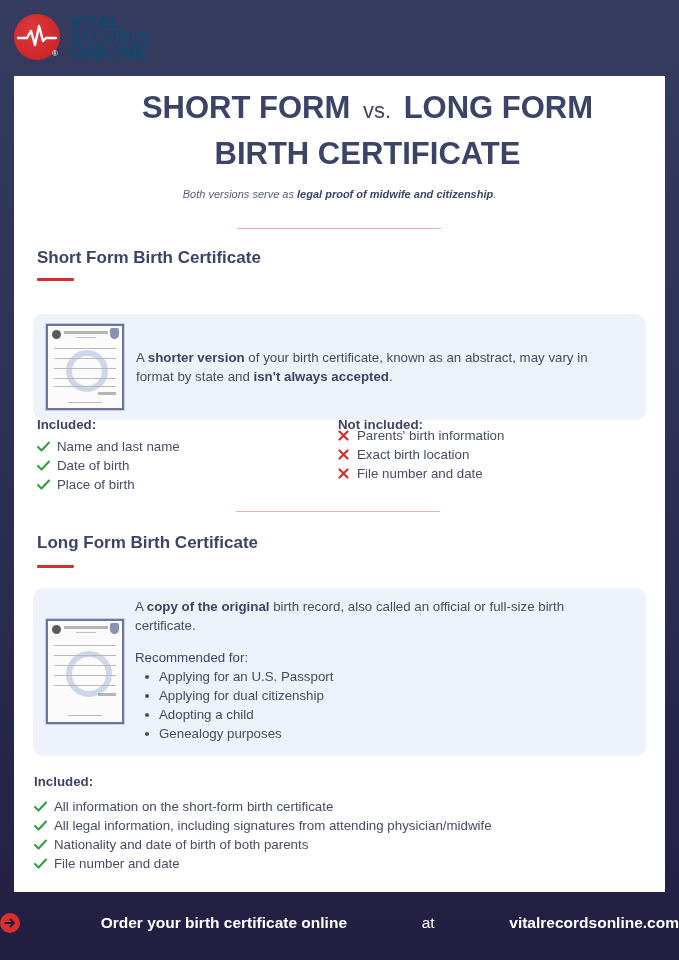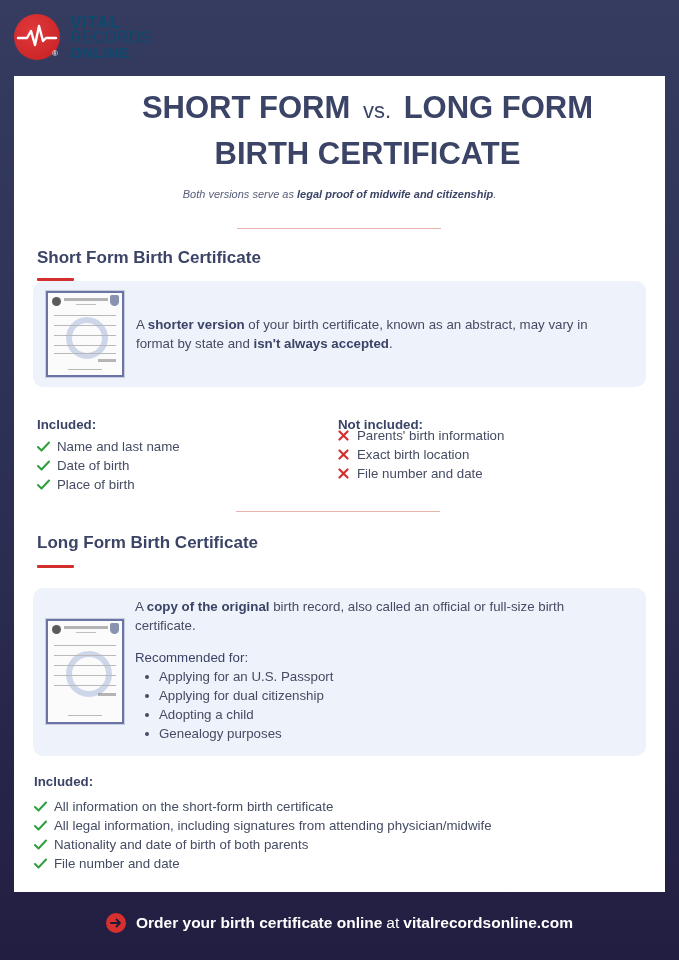--- a/index.html
+++ b/index.html
@@ -11,21 +11,21 @@
     color: #3b4260;
   }
   
   .logo { position: absolute; left: 14px; top: 13px; height: 48px; display: flex; align-items: center; }
   .logo-badge { position: relative; width: 46px; height: 46px; border-radius: 50%; background: radial-gradient(circle at 40% 35%, #e0393a, #c51f24); }
   .logo-badge svg { position: absolute; left: 0; top: 0; }
   .logo-reg { position: absolute; left: 38px; top: 36px; font-size: 8px; color: #fff; }
   .logo-text { margin-left: 10px; color: #0c4a6e; line-height: 15px; }
   .logo-text .l1 { font-weight: bold; font-size: 17px; letter-spacing: 0.5px; }
   .logo-text .l2 { font-size: 16px; letter-spacing: 0.2px; font-weight: normal; }
-  .logo-text .l3 { font-weight: bold; font-size: 15px; letter-spacing: 0.5px; }
+  .logo-text .l3 { font-weight: bold; font-size: 20px; letter-spacing: 0.5px; }
 
   
   .card { position: absolute; left: 14px; top: 76px; width: 651px; height: 816px; background: #ffffff; }
 
   .title { position: absolute; left: 0; width: 100%; text-align: center; color: #3b4466; font-weight: bold; margin-left: 28px; }
   .title-1 { top: 14px; font-size: 31px; }
   .title-1 .vs { font-weight: normal; font-size: 22px; margin: 0 4px; }
   .title-2 { top: 60px; font-size: 31px; }
   .subtitle { position: absolute; top: 112px; left: 0; width: 100%; text-align: center; font-size: 11px; font-style: italic; color: #555c78; }
   .subtitle b { color: #3b4466; }
@@ -52,21 +52,21 @@
   .list { position: absolute; list-style: none; }
   .list li { height: 19px; line-height: 19px; font-size: 13.3px; color: #454c63; display: flex; align-items: center; white-space: nowrap; }
   .list li .ic { width: 14px; height: 14px; margin-right: 7px; display: inline-flex; align-items: center; justify-content: center; flex: none; }
 
   .rec-h { font-weight: normal; color: #3b4466; }
   .bullets { list-style: none; margin-left: 10px; }
   .bullets li { height: 19px; line-height: 19px; display: flex; align-items: center; }
   .bullets li::before { content: ""; width: 4px; height: 4px; border-radius: 50%; background: #454c63; margin-right: 10px; }
 
   
-  .footer { position: absolute; left: 0; top: 910px; width: 100%; height: 26px; display: flex; justify-content: center; align-items: center; color: #fff; font-size: 15.5px; }
+  .footer { position: absolute; left: 0; top: 910px; width: 100%; height: 26px; display: flex; justify-content: space-between; align-items: center; color: #fff; font-size: 15.5px; }
   .footer .arrow { width: 20px; height: 20px; border-radius: 50%; background: #d8302f; display: inline-flex; align-items: center; justify-content: center; margin-right: 10px; }
   .footer .strong { font-weight: bold; }
   .footer .at { font-weight: normal; margin: 0 4px; }
 </style>
 </head>
 <body>
 
 <div class="logo">
   <div class="logo-badge">
     <svg width="46" height="46" viewBox="0 0 46 46">
@@ -92,21 +92,21 @@
 
   <div class="subtitle">
     <span>Both versions serve as </span><b>legal proof of midwife and citizenship</b><span>.</span>
   </div>
 
   <div class="divider" style="left:223px; top:152px; width:204px;"></div>
 
   <div class="section-h" style="top:172px;">Short Form Birth Certificate</div>
   <div class="accent" style="top:202px;"></div>
 
-  <div class="info-box" style="top:205px; height:106px;padding-left:30px;">
+  <div class="info-box" style="top:238px; height:106px;padding-left:30px;">
     <div class="cert" style="left:13px; top:10px; width:78px; height:86px;">
       <div class="seal"></div>
       <div class="hdr"></div>
       <div class="hdr2"></div>
       <div class="shield"></div>
       <div class="wm"></div>
       <div class="ln" style="top:22px;"></div>
       <div class="ln" style="top:32px;"></div>
       <div class="ln" style="top:42px;"></div>
       <div class="ln" style="top:52px;"></div>

